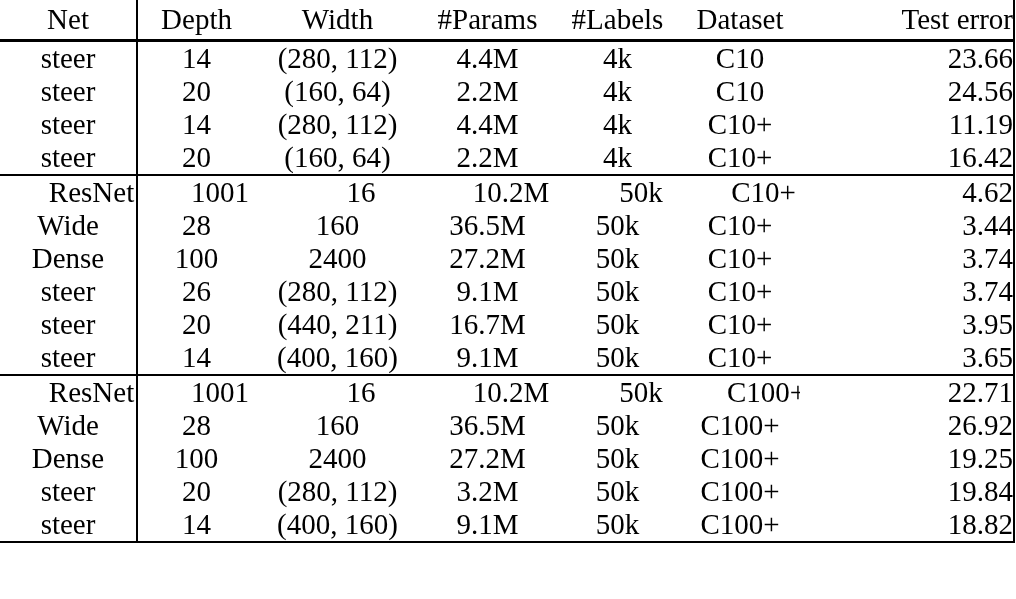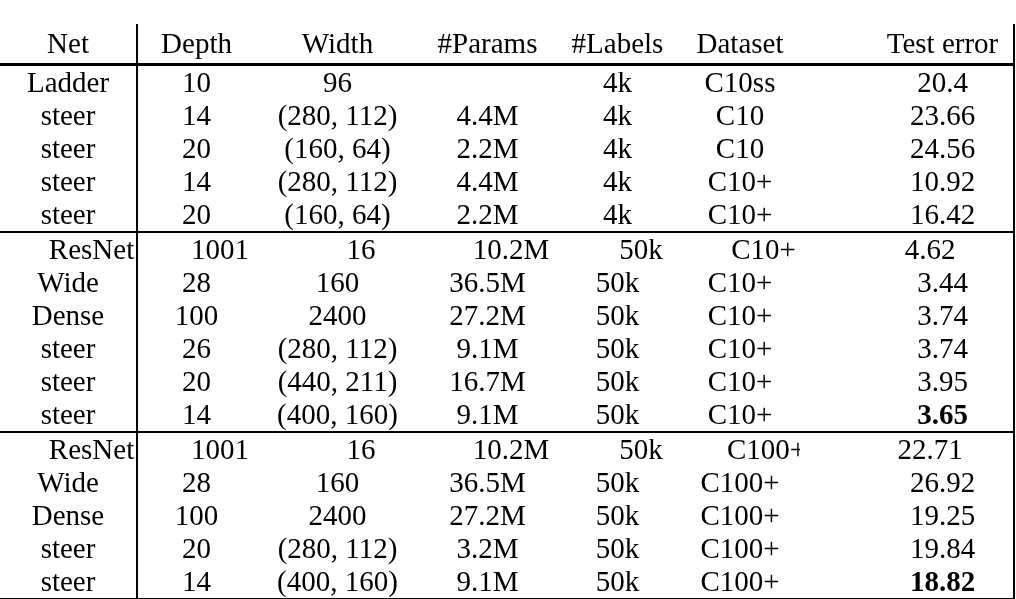--- a/index.html
+++ b/index.html
@@ -15,52 +15,51 @@
   }
   table.results {
     width: 1014px;
     height: 488px;
     table-layout: fixed;
     border-collapse: collapse;
     font-family: "Liberation Serif", "DejaVu Serif", serif;
     font-size: 29px;
     color: #000000;
     background: #ffffff;
-    margin-top: 24px;
   }
   th, td {
     padding: 0;
     margin: 0;
     text-align: center;
     vertical-align: middle;
     font-weight: normal;
     white-space: nowrap;
     overflow: hidden;
   }
   thead th {
     height: 39px;
     border-bottom: 3px solid #000000;
   }
   .col-net {
     border-right: 2px solid #000000;
   }
   .col-test {
-    text-align: center;
+    text-align: right;
     padding-left: 72px;
     border-right: 2px solid #000000;
   }
   tbody tr.group-start td {
     border-top: 2px solid #000000;
     padding-left: 47px;
   }
   tbody tr:last-child td {
     border-bottom: 2px solid #000000;
   }
   td.bold {
-    font-weight: bold;
+    font-weight: normal;
   }
 </style>
 </head>
 <body>
 
 <div class="page">
   <table class="results">
     <colgroup>
       <col style="width:137px">
       <col style="width:118px">
@@ -76,29 +75,20 @@
         <th>Depth</th>
         <th>Width</th>
         <th>#Params</th>
         <th>#Labels</th>
         <th>Dataset</th>
         <th class="col-test">Test error</th>
       </tr>
     </thead>
     <tbody>
         <tr>
-    <td class="col-net">Ladder</td>
-    <td>10</td>
-    <td>96</td>
-    <td></td>
-    <td>4k</td>
-    <td>C10ss</td>
-    <td class="col-test">20.4</td>
-  </tr>
-        <tr>
     <td class="col-net">steer</td>
     <td>14</td>
     <td>(280, 112)</td>
     <td>4.4M</td>
     <td>4k</td>
     <td>C10</td>
     <td class="col-test">23.66</td>
   </tr>
         <tr>
     <td class="col-net">steer</td>
@@ -109,21 +99,21 @@
     <td>C10</td>
     <td class="col-test">24.56</td>
   </tr>
         <tr>
     <td class="col-net">steer</td>
     <td>14</td>
     <td>(280, 112)</td>
     <td>4.4M</td>
     <td>4k</td>
     <td>C10+</td>
-    <td class="col-test">10.92</td>
+    <td class="col-test">11.19</td>
   </tr>
         <tr>
     <td class="col-net">steer</td>
     <td>20</td>
     <td>(160, 64)</td>
     <td>2.2M</td>
     <td>4k</td>
     <td>C10+</td>
     <td class="col-test">16.42</td>
   </tr>

